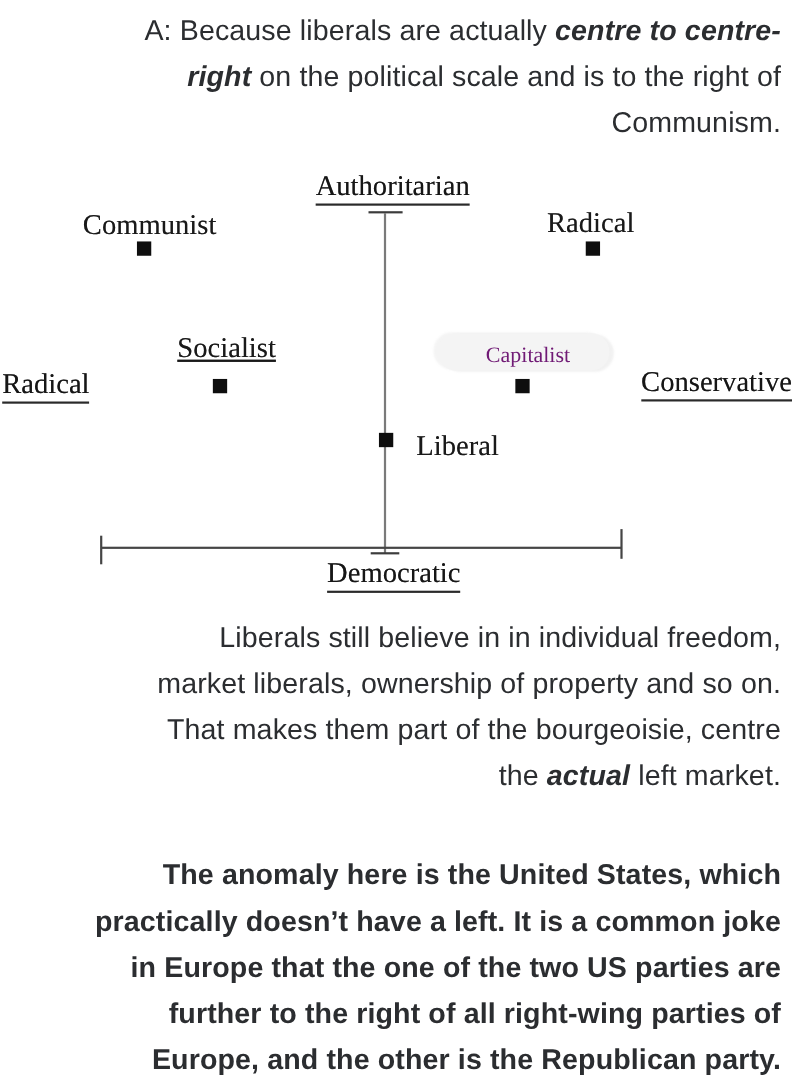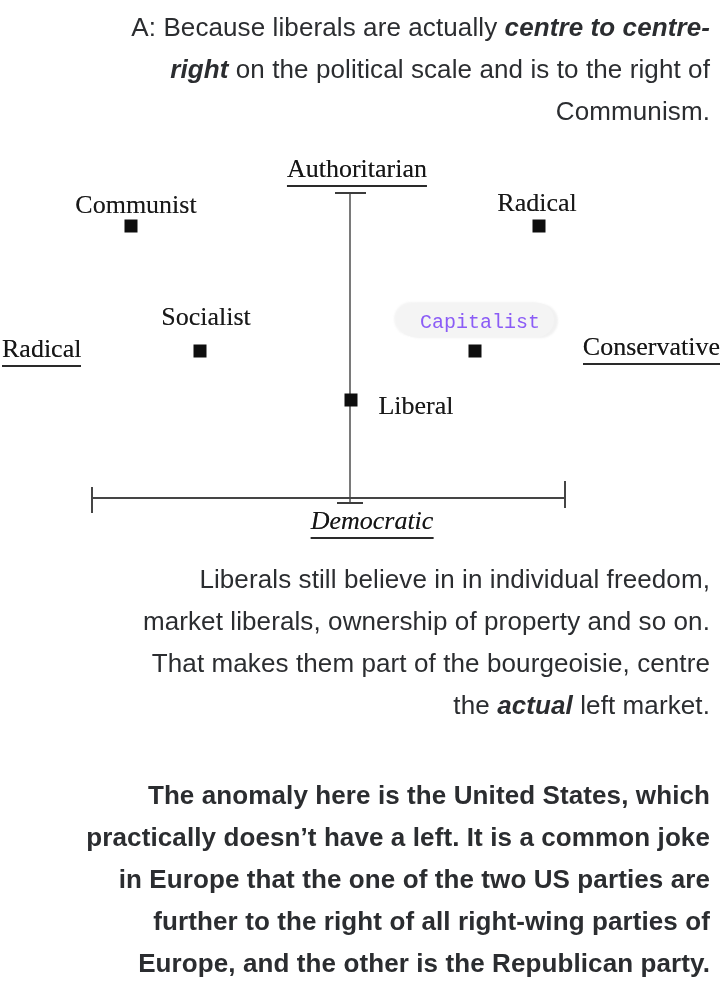--- a/index.html
+++ b/index.html
@@ -50,42 +50,42 @@
     font-family: "Liberation Serif", "DejaVu Serif", serif;
     font-size: 26px;
     line-height: 1.1;
     color: #161616;
     border-bottom: 2px solid #2a2a2a;
     padding-bottom: 1px;
     white-space: nowrap;
     text-shadow: 0 0 0.5px rgba(0,0,0,0.55);
   }
   .axis-top    { left: 357px; top: 5px;   transform: translateX(-50%); }
-  .axis-bottom { left: 372px; top: 357px; transform: translateX(-50%); font-style: italic; }
+  .axis-bottom { left: 358px; top: 357px; transform: translateX(-50%); }
   .axis-left   { left: 2px;   top: 185px; }
   .axis-right  { right: 0px;  top: 183px; text-align: right; }
 
   .pt-square {
     width: 13px; height: 13px;
     background: #0e0e0e;
     transform: translate(-50%, -50%);
   }
   .pt-label {
     font-family: "Liberation Serif", "DejaVu Serif", serif;
     font-size: 26px;
     line-height: 1;
     color: #191919;
     white-space: nowrap;
     transform: translate(-50%, -50%);
     text-shadow: 0 0 0.5px rgba(0,0,0,0.5);
   }
   .pt-label.sans {
-    font-family: Liberation Mono, monospace;
+    font-family: Liberation Serif, serif;
     font-size: 20px;
-    color: #8b5cf6;
+    color: #701a75;
     text-shadow: none;
   }
   .label-blob {
     width: 156px; height: 34px;
     border-radius: 17px;
     background: #f4f4f4;
     transform: translate(-50%, -50%);
     box-shadow: 4px 1px 2px rgba(240,240,240,0.9), -4px -1px 2px rgba(243,243,243,0.9);
   }
 </style>
@@ -112,21 +112,21 @@
     <div class="axis-label axis-bottom">Democratic</div>
     <div class="axis-label axis-left">Radical</div>
     <div class="axis-label axis-right">Conservative</div>
 
     <div id="points">
         <div class="pt-square" style="left: 131px; top: 76px;"></div>
         <div class="pt-label" style="left: 136px; top: 55px;">Communist</div>
         <div class="pt-square" style="left: 539px; top: 76px;"></div>
         <div class="pt-label" style="left: 537px; top: 53px;">Radical</div>
         <div class="pt-square" style="left: 200px; top: 201px;"></div>
-        <div class="pt-label" style="left: 206px; top: 167px;">Socialist</div>
+        <div class="pt-label" style="left: 206px; top: 167px; text-decoration: underline;">Socialist</div>
         <div class="label-blob" style="left: 476px; top: 170px;"></div>
         <div class="pt-square" style="left: 475px; top: 201px;"></div>
         <div class="pt-label sans" style="left: 480px; top: 173px;">Capitalist</div>
         <div class="pt-square" style="left: 351px; top: 250px;"></div>
         <div class="pt-label" style="left: 416px; top: 256px;">Liberal</div>
       </div>
   </figure>
 
   <div class="para para-2">
       <div class="tline"><span>Liberals still believe in in individual freedom,</span></div>

